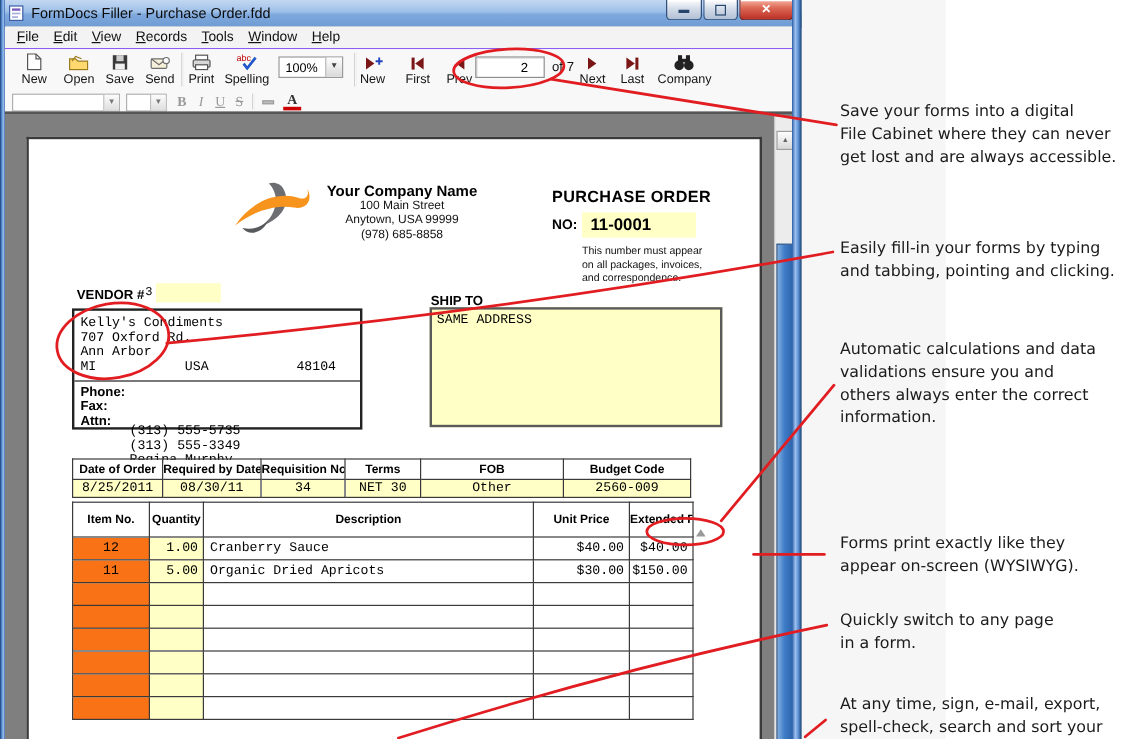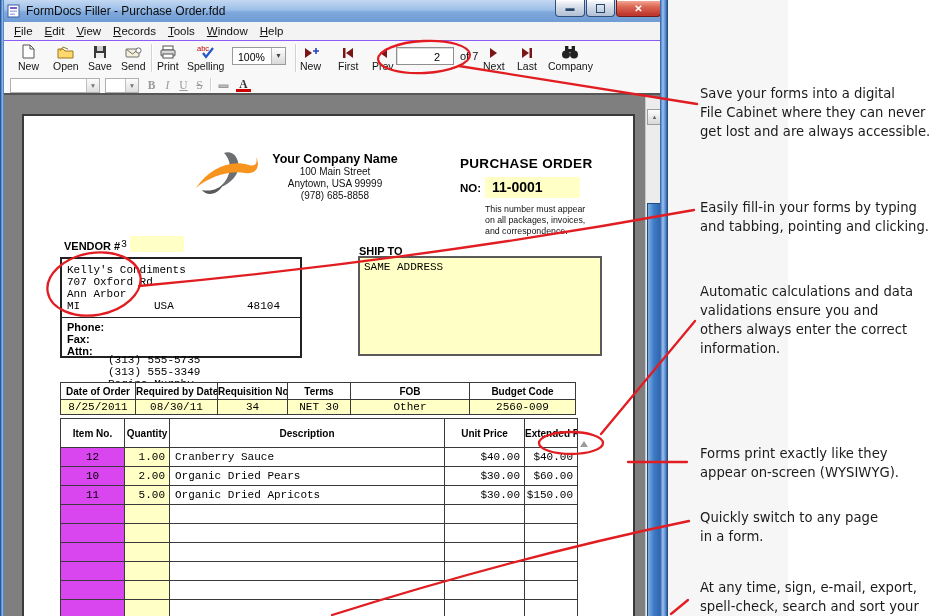--- a/index.html
+++ b/index.html
@@ -86,21 +86,21 @@
   .shipto-val{position:absolute;left:4px;top:3px;font-size:11px;}
 
   table.ftable{position:absolute;border-collapse:collapse;table-layout:fixed;}
   table.ftable td,table.ftable th{border:1px solid #3a3a3a;overflow:hidden;white-space:nowrap;padding:0;}
   .info-table{left:36px;top:266px;width:516px;}
   .info-table th{font-size:10px;font-weight:bold;height:16px;background:#fff;}
   .info-table td{font-family:"Liberation Mono",monospace;font-size:11px;height:14px;text-align:center;background:#ffffc6;}
   .items-table{left:36px;top:302px;width:517px;}
   .items-table th{font-size:10px;font-weight:bold;height:28px;background:#fff;white-space:normal;line-height:11px;}
   .items-table td{font-family:"Liberation Mono",monospace;font-size:11px;height:18px;background:#fff;border-color:#555;}
-  .items-table td.c0{background:#d946ef;text-align:center;}
+  .items-table td.c0{background:#f97316;text-align:center;}
   .items-table td.c1{background:#ffffc6;text-align:right;padding-right:4px;}
   .items-table td.c2{text-align:left;padding-left:5px;}
   .items-table td.c3,.items-table td.c4{text-align:right;padding-right:4px;}
   .scroll-marker{position:absolute;left:556px;top:325px;width:0;height:0;
      border-left:4px solid transparent;border-right:4px solid transparent;border-bottom:6px solid #9a9a9a;}
 
   
   .ann{position:absolute;left:700px;width:252px;font-family:"DejaVu Sans",sans-serif;font-size:13.2px;
      line-height:19px;color:#1b1b1b;white-space:pre-line;}
 
@@ -379,27 +379,20 @@
                 <th>Description</th>
                 <th>Unit Price</th>
                 <th>Extended Price</th>
               </tr>
               <tr>
                 <td class="c0">12</td>
                 <td class="c1">1.00</td>
                 <td class="c2">Cranberry Sauce</td>
                 <td class="c3">$40.00</td>
                 <td class="c4">$40.00</td>
-              </tr>
-              <tr>
-                <td class="c0">10</td>
-                <td class="c1">2.00</td>
-                <td class="c2">Organic Dried Pears</td>
-                <td class="c3">$30.00</td>
-                <td class="c4">$60.00</td>
               </tr>
               <tr>
                 <td class="c0">11</td>
                 <td class="c1">5.00</td>
                 <td class="c2">Organic Dried Apricots</td>
                 <td class="c3">$30.00</td>
                 <td class="c4">$150.00</td>
               </tr>
               <tr>
                 <td class="c0"></td>

